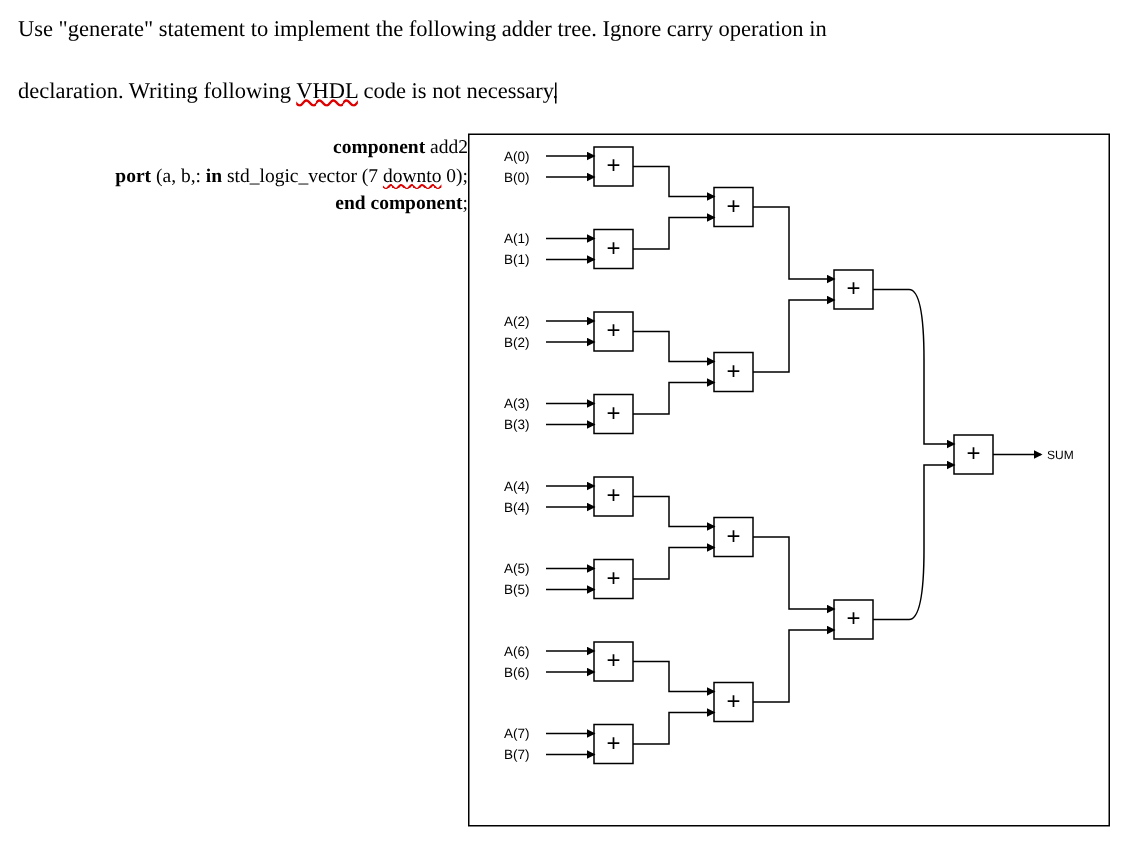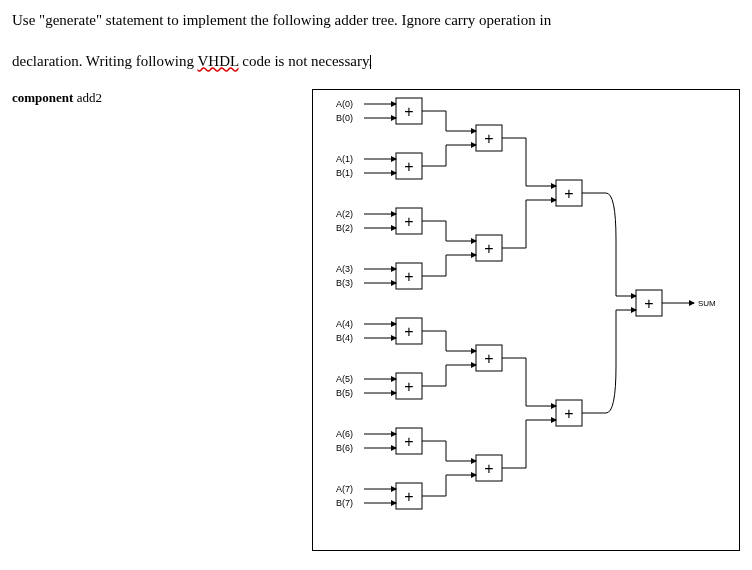--- a/index.html
+++ b/index.html
@@ -16,20 +16,21 @@
     line-height: 1.35;
     margin-bottom: 18px;
   }
   .underline-red {
     text-decoration: underline;
     text-decoration-style: wavy;
     text-decoration-color: #d00;
   }
   .columns {
     display: flex;
+    text-align: right;
   }
   .code-col {
     flex: 0 0 300px;
     font-size: 13px;
     line-height: 1.45;
   }
   .code-col .kw { font-weight: bold; }
   .diagram-col {
     flex: 1;
     position: relative;
@@ -83,20 +84,26 @@
   <span>Use "generate" statement to implement the following adder tree. Ignore carry operation in</span><br>
   <br>
   <span>declaration. Writing following </span><span class="underline-red">VHDL</span><span> code is not necessary.</span><span class="cursor"></span>
 </div>
 
 <div class="columns">
   <div class="code-col">
     <div>
       <span class="kw">component</span><span> add2</span>
     </div>
+    <div>
+      <span class="kw">port</span><span> (a, b,: </span><span class="kw">in</span><span> std_logic_vector (7 </span><span class="underline-red">downto</span><span> 0);</span>
+    </div>
+    <div>
+      <span class="kw">end component</span><span>;</span>
+    </div>
   </div>
 
   <div class="diagram-col">
     <svg viewBox="0 0 400 460">
       <defs>
         <marker id="arrow" markerWidth="6" markerHeight="6" refX="5" refY="3" orient="auto">
           <path d="M0,0 L6,3 L0,6 Z" fill="#000"></path>
         </marker>
       </defs>
 

